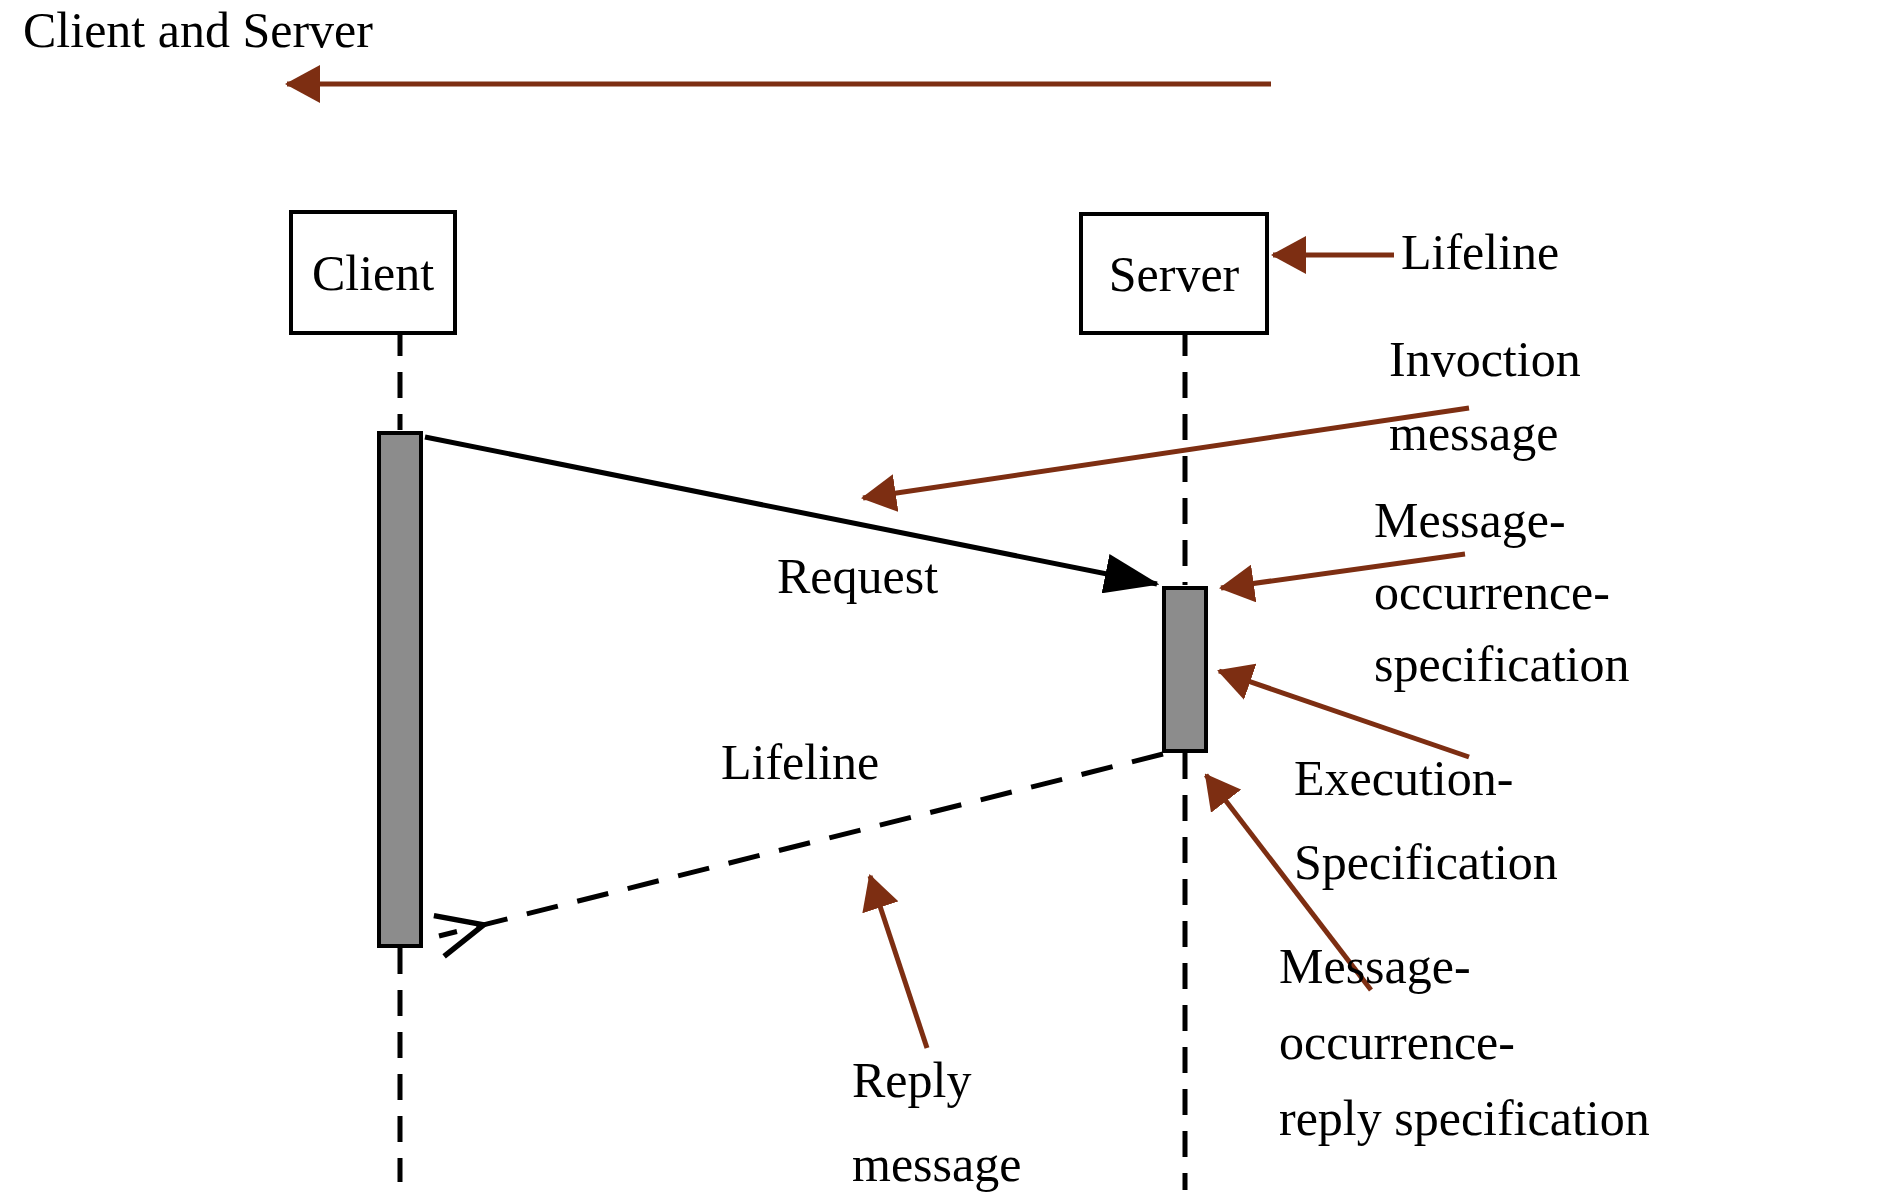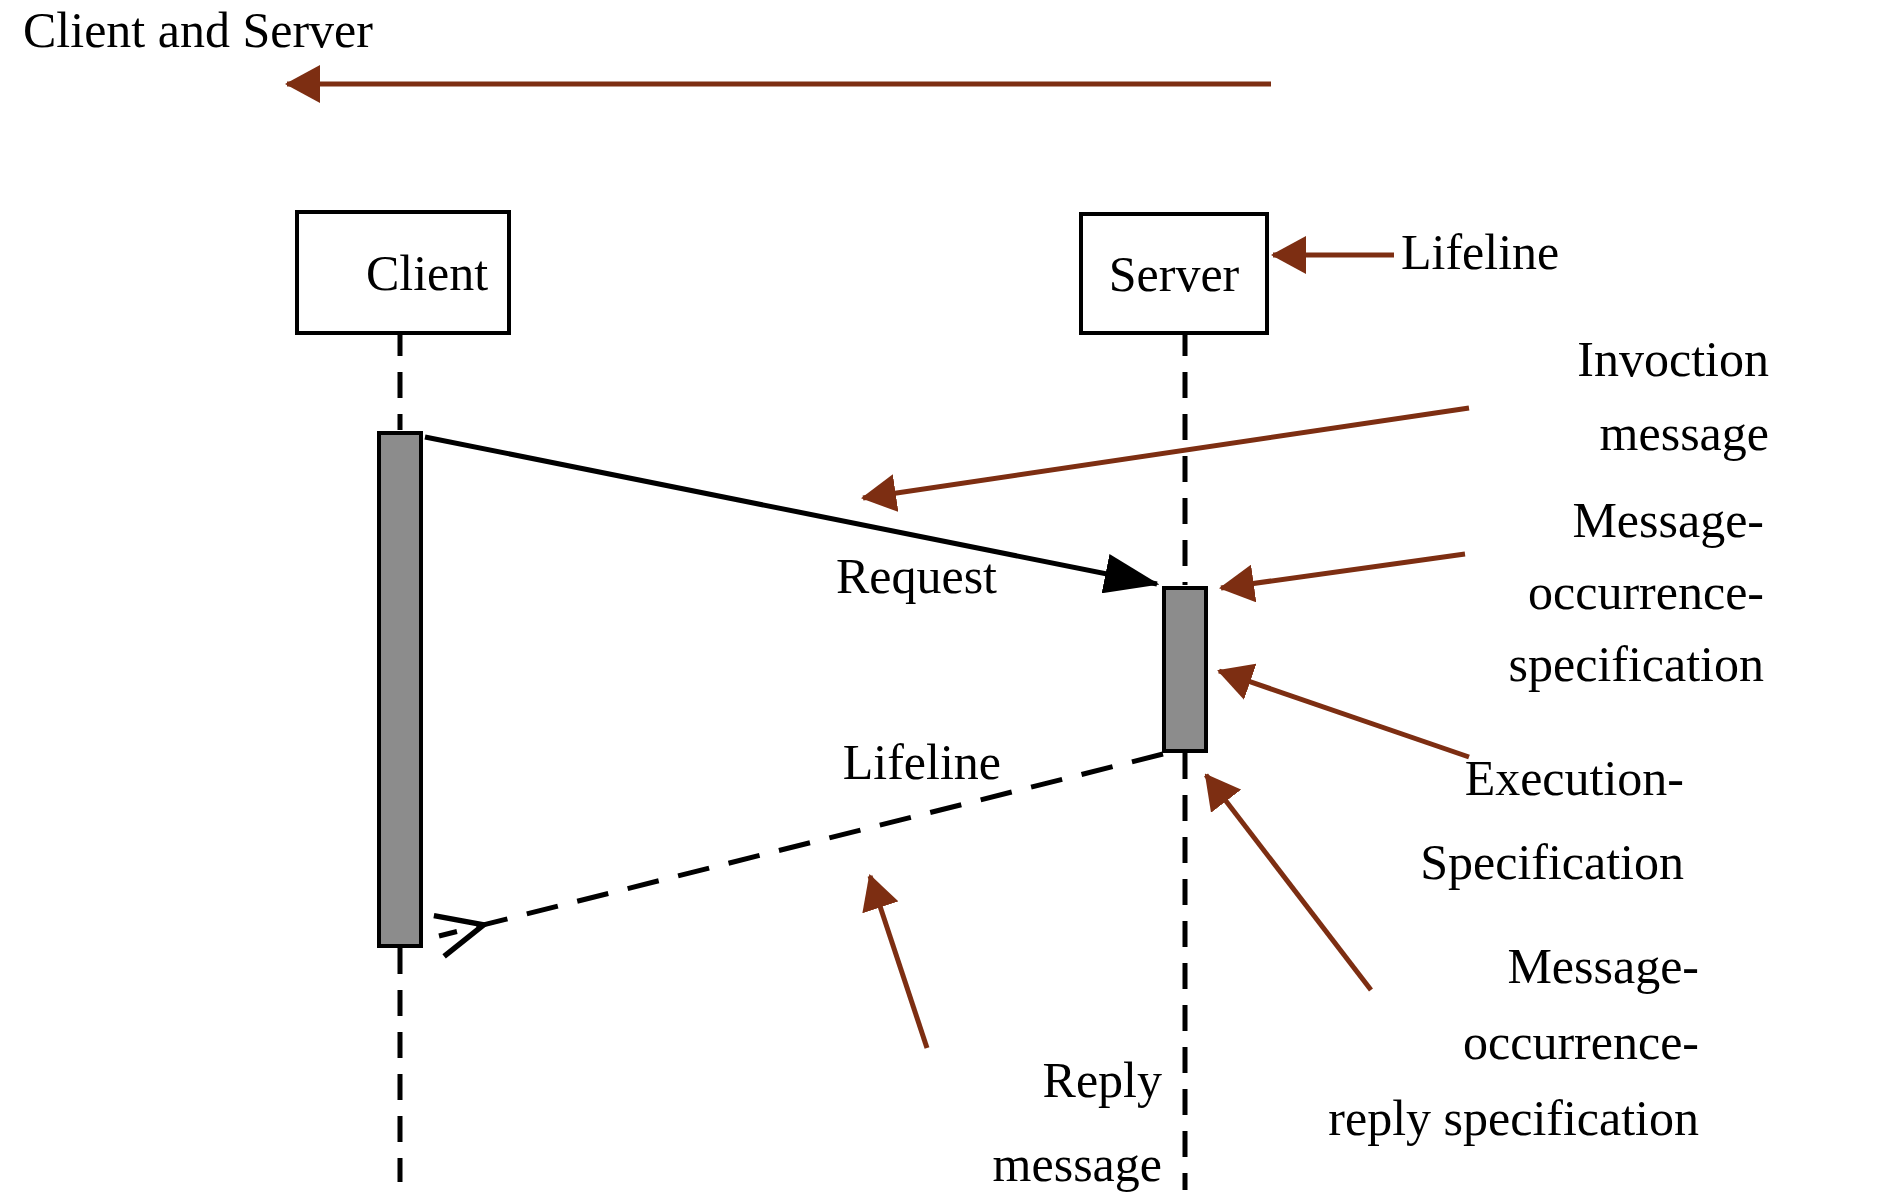--- a/index.html
+++ b/index.html
@@ -19,21 +19,21 @@
   }
   .lbl {
     position: absolute;
     z-index: 2;
     font-family: "Liberation Serif", serif;
     font-size: 50px;
     line-height: 1.2;
     color: #000;
     white-space: pre-line;
   }
-  .ctr { text-align: right; }
+  .ctr { text-align: left; }
   .box {
     position: absolute;
     z-index: 2;
     border: 4px solid #000;
     background: #ffffff;
     display: flex;
     align-items: center;
     justify-content: center;
     font-family: "Liberation Serif", serif;
     font-size: 50px;
@@ -73,21 +73,21 @@
     <line x1="1385" y1="255" x2="1264" y2="255" stroke-width="5" marker-end="url(#mar)" stroke="#7d2e12"></line>
     <line x1="1460" y1="408" x2="854" y2="498" stroke-width="5" marker-end="url(#mar)" stroke="#7d2e12"></line>
     <line x1="1456" y1="554" x2="1212" y2="588" stroke-width="5" marker-end="url(#mar)" stroke="#7d2e12"></line>
     <line x1="1460" y1="757" x2="1210" y2="671" stroke-width="5" marker-end="url(#mar)" stroke="#7d2e12"></line>
     <line x1="1362" y1="990" x2="1197" y2="775" stroke-width="5" marker-end="url(#mar)" stroke="#7d2e12"></line>
     <line x1="918" y1="1048" x2="861" y2="876" stroke-width="5" marker-end="url(#mar)" stroke="#7d2e12"></line>
   </svg>
 
   <div class="lbl" style="left:14px; top:0px;">Client and Server</div>
 
-  <div class="box" style="left:286px; top:210px; width:160px; height:117px;padding-left:48px;">
+  <div class="box" style="left:280px; top:210px; width:160px; height:117px;">
     <span>Client</span>
   </div>
   <div class="box" style="left:1070px; top:212px; width:182px; height:115px;justify-content:center;">
     <span>Server</span>
   </div>
 
   <div class="lbl ctr" style="left:768px; top:546px; width:220px;">Request</div>
   <div class="lbl ctr" style="left:712px; top:732px; width:280px;">Lifeline</div>
 
   <div class="lbl" style="left:1392px; top:222px;">Lifeline</div>

